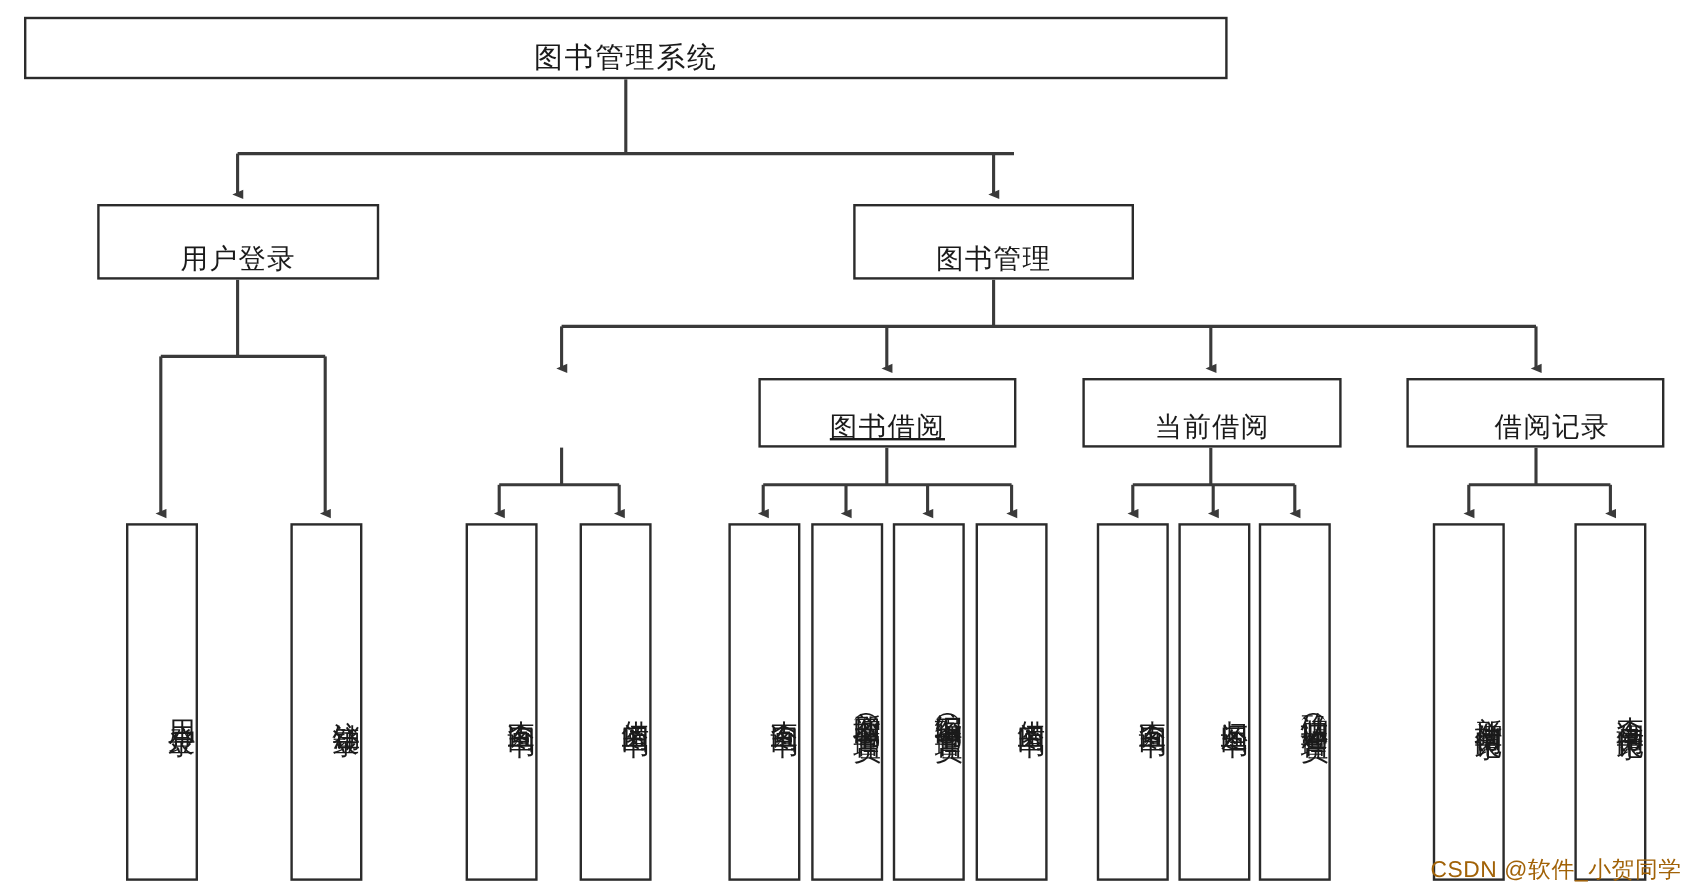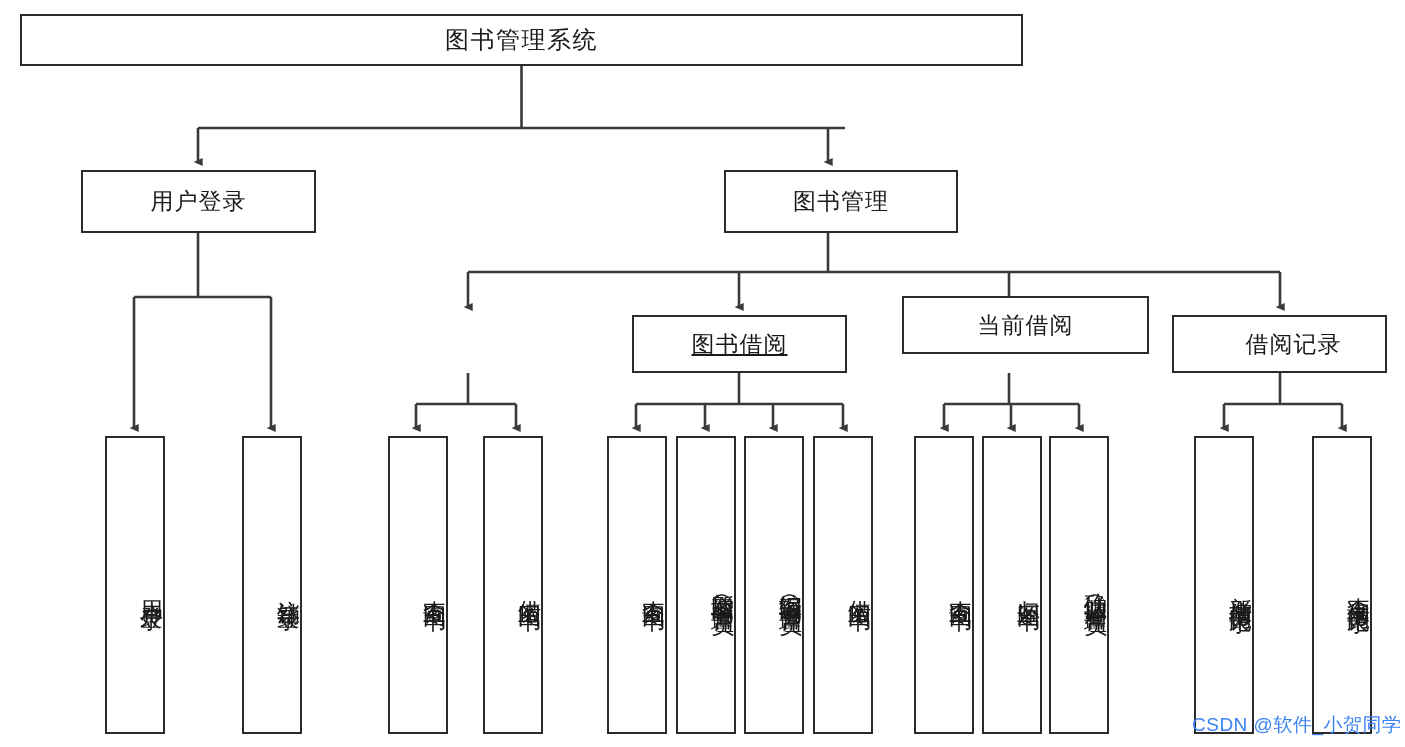--- a/index.html
+++ b/index.html
@@ -26,21 +26,21 @@
     width: 1405px;
     height: 747px;
     pointer-events: none;
   }
   .node {
     position: absolute;
     box-sizing: border-box;
     background: #ffffff;
     border: 2.5px solid #2b2b2b;
     display: flex;
-    align-items: center;
+    align-items: flex-end;
     justify-content: center;
     color: #1a1a1a;
     z-index: 2;
   }
   .node.horiz {
     font-size: 23px;
     letter-spacing: 1px;
   }
   .node.root {
     font-size: 24px;
@@ -59,21 +59,21 @@
     writing-mode: vertical-rl;
     text-orientation: upright;
     white-space: nowrap;
     line-height: 1;
   }
   .watermark {
     position: absolute;
     left: 1192px;
     top: 712px;
     font-size: 19px;
-    color: #3b82f6;
+    color: #a16207;
     white-space: nowrap;
     z-index: 3;
     letter-spacing: 0.5px;
   }
 </style>
 </head>
 <body>
 
 <div id="diagram-root">
 
@@ -127,28 +127,28 @@
     </g>
   </svg>
 
   <div class="node root" style="left:20px; top:14px; width:1003px; height:52px;">
     <span class="lbl">图书管理系统</span>
   </div>
 
   <div class="node horiz" style="left:81px; top:170px; width:235px; height:63px;">
     <span class="lbl">用户登录</span>
   </div>
-  <div class="node horiz" style="left:711px; top:170px; width:234px; height:63px;margin-left:13px;">
+  <div class="node horiz" style="left:711px; top:170px; width:234px; height:63px;">
     <span class="lbl">图书管理</span>
   </div>
 
   <div class="node horiz" style="left:632px; top:315px; width:215px; height:58px;text-decoration:underline;">
     <span class="lbl">图书借阅</span>
   </div>
-  <div class="node horiz" style="left:902px; top:296px; width:247px; height:58px;">
+  <div class="node horiz" style="left:902px; top:315px; width:216px; height:58px;">
     <span class="lbl">当前借阅</span>
   </div>
   <div class="node horiz" style="left:1172px; top:315px; width:215px; height:58px;padding-left:28px;">
     <span class="lbl">借阅记录</span>
   </div>
 
   <div class="node vert" style="left:105px; top:436px; width:60px; height:298px;">
     <span class="lbl">用户登录</span>
   </div>
   <div class="node vert" style="left:242px; top:436px; width:60px; height:298px;">

